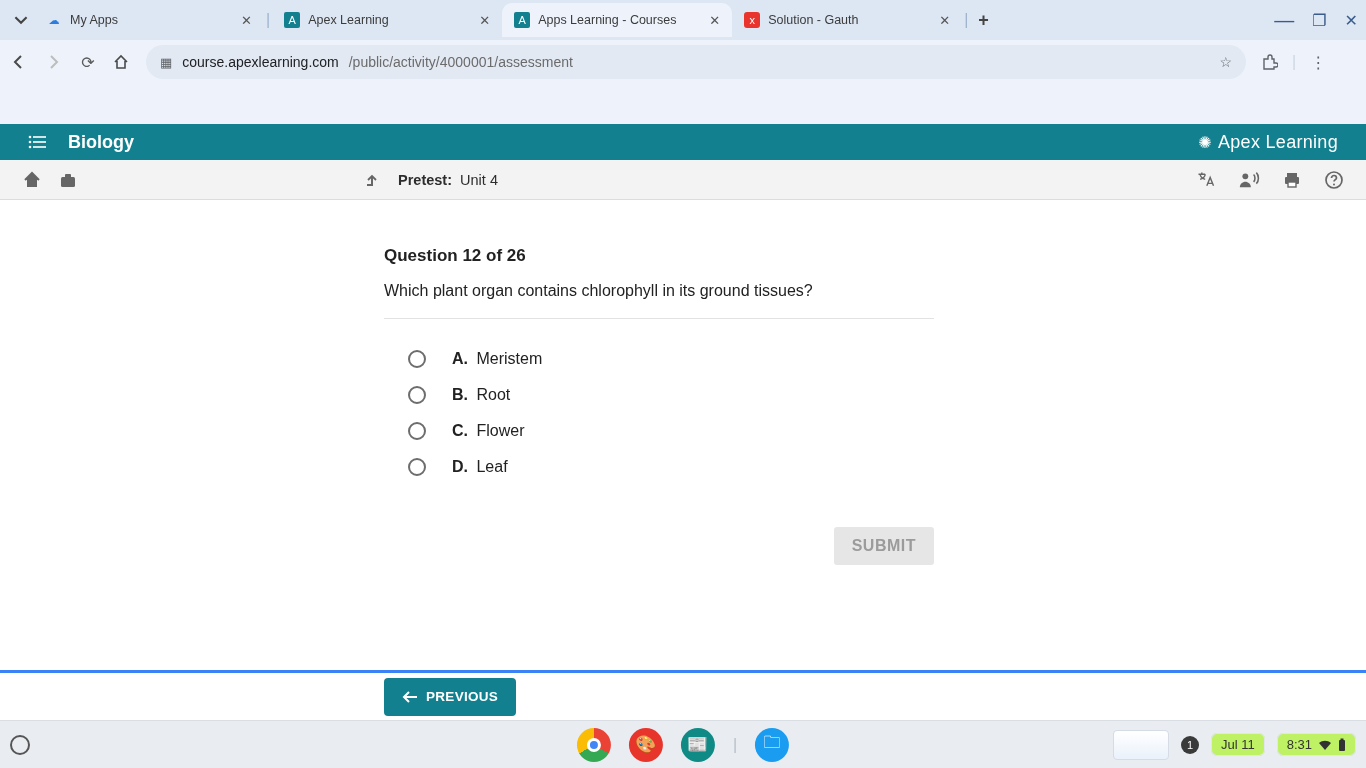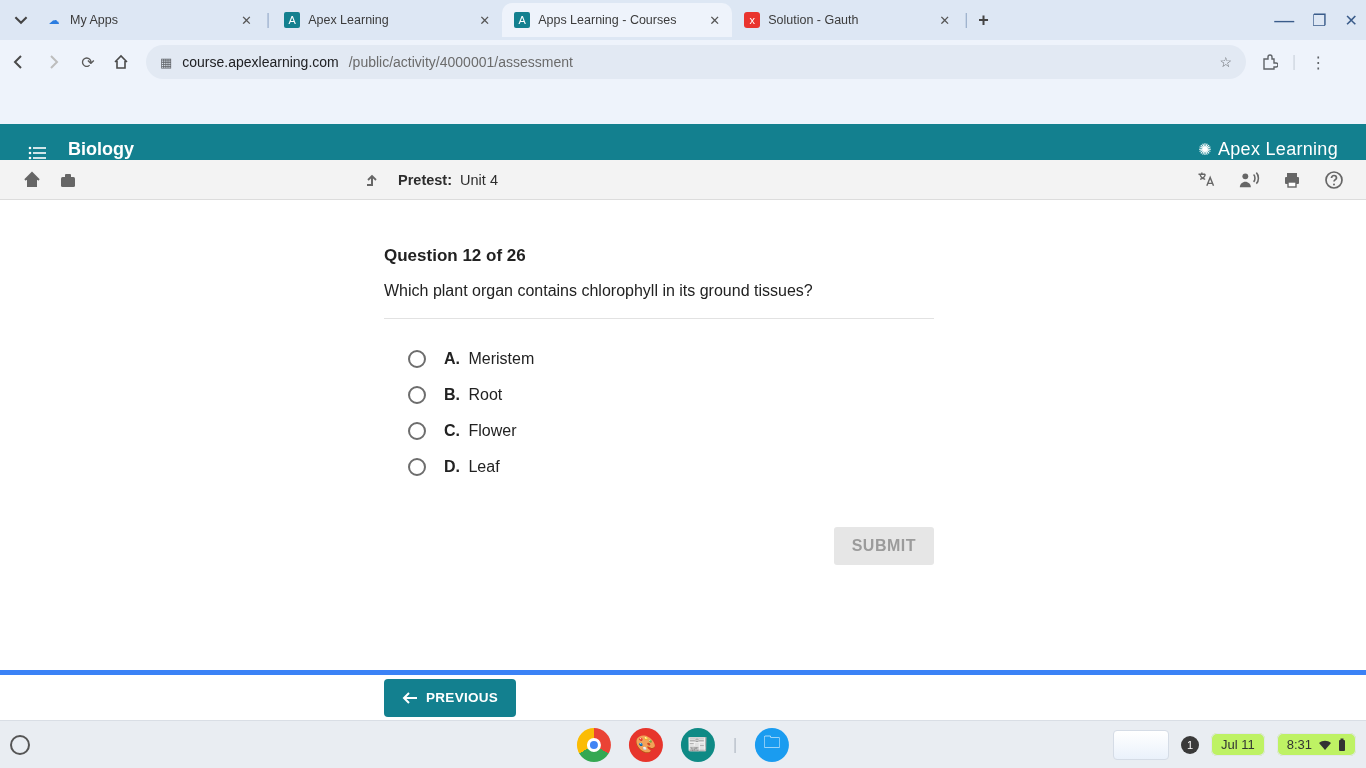--- a/index.html
+++ b/index.html
@@ -21,49 +21,49 @@
 .nav-icon.disabled { color:#b8b8b8; }
 .omnibox { flex:1; background:#e2e9f3; height:34px; border-radius:17px; display:flex; align-items:center; padding:0 14px; gap:10px; font-size:14px; color:#202124; max-width:1100px; }
 .omnibox .site-icon { color:#5f6368; font-size:13px; }
 .omnibox .url-dim { color:#6b6b6b; }
 .omnibox .star { margin-left:auto; color:#5f6368; }
 .ext-icon { color:#5f6368; }
 
 .bookmarks-bar { background:#eef3fb; height:40px; border-bottom:1px solid #eef3fb; }
 
 
-.apex-header { background:#13808f; height:36px; display:flex; align-items:flex-end; padding:0 28px; color:#fff; }
+.apex-header { background:#13808f; height:36px; display:flex; align-items:center; padding:0 28px; color:#fff; }
 .hamburger { font-size:16px; margin-right:22px; letter-spacing:1px; }
 .course-title { font-size:18px; font-weight:600; }
 .apex-brand { margin-left:auto; display:flex; align-items:center; gap:6px; font-size:18px; font-weight:500; letter-spacing:.3px; }
 .apex-brand .logo { font-size:16px; }
 
 
 .sub-toolbar { background:#f3f3f3; height:40px; display:flex; align-items:center; padding:0 22px; border-bottom:1px solid #dcdcdc; color:#5d5d5d; }
 .sub-toolbar .icon { font-size:18px; margin-right:16px; }
 .sub-toolbar .spacer1 { width:270px; }
 .sub-toolbar .up-arrow { font-size:16px; margin-right:18px; }
 .sub-toolbar .pretest { font-size:14.5px; color:#2d2d2d; }
 .sub-toolbar .pretest b { font-weight:700;text-align:right; }
 .sub-toolbar .right-icons { margin-left:auto; display:flex; gap:22px; font-size:17px; }
 
 
 .content { padding:46px 0 0 0; }
 .qwrap { width:550px; margin-left:384px; }
 .qnum { font-size:17px; font-weight:700; color:#222; margin-bottom:16px; }
 .qtext { font-size:16px; color:#222; margin-bottom:18px; }
 .divider { border-top:1px solid #e2e2e2; margin-bottom:22px; }
-.option { display:flex; align-items:center; gap:18px; padding:9px 0 9px 24px; font-size:16px; color:#222; cursor:pointer; }
+.option { display:flex; align-items:center; gap:26px; padding:9px 0 9px 24px; font-size:16px; color:#222; cursor:pointer; }
 .radio { width:18px; height:18px; border:2px solid #6d6d6d; border-radius:50%; flex-shrink:0; }
 .option .letter { font-weight:700; margin-right:4px; }
 .submit-row { display:flex; justify-content:flex-end; margin-top:42px; }
 .submit-btn { background:#e6e6e6; color:#9b9b9b; font-weight:700; font-size:16px; letter-spacing:.5px; border:none; padding:10px 18px; border-radius:3px; }
 
 
-.bottom-bar { position:fixed; left:0; right:0; bottom:48px; border-top:5px solid #3b82f6; height:50px; background:#fff; display:flex; align-items:center; }
+.bottom-bar { position:fixed; left:0; right:0; bottom:48px; border-top:3px solid #3b82f6; height:50px; background:#fff; display:flex; align-items:center; }
 .prev-btn { margin-left:384px; background:#13808f; color:#fff; border:none; height:38px; padding:0 18px; border-radius:4px; font-weight:700; font-size:13.5px; display:flex; align-items:center; gap:8px; letter-spacing:.3px; }
 
 
 .shelf { position:fixed; left:0; right:0; bottom:0; height:48px; background:#e9edf2; display:flex; align-items:center; padding:0 10px; border-top:1px solid #d9dee5; }
 .shelf .launcher { width:20px; height:20px; border:2px solid #555; border-radius:50%; }
 .shelf-center { position:absolute; left:50%; transform:translateX(-50%); display:flex; gap:18px; align-items:center; }
 .shelf-app { width:34px; height:34px; border-radius:50%; display:flex; align-items:center; justify-content:center; font-size:17px; color:#fff; }
 .shelf-sep { color:#b6bec8; }
 .shelf-right { margin-left:auto; display:flex; align-items:center; gap:12px; font-size:13px; color:#333; }
 .pill { background:#bef264; border-radius:6px; padding:4px 10px; box-shadow:0 0 0 1px #e2e6ec inset; font-weight:500; }

